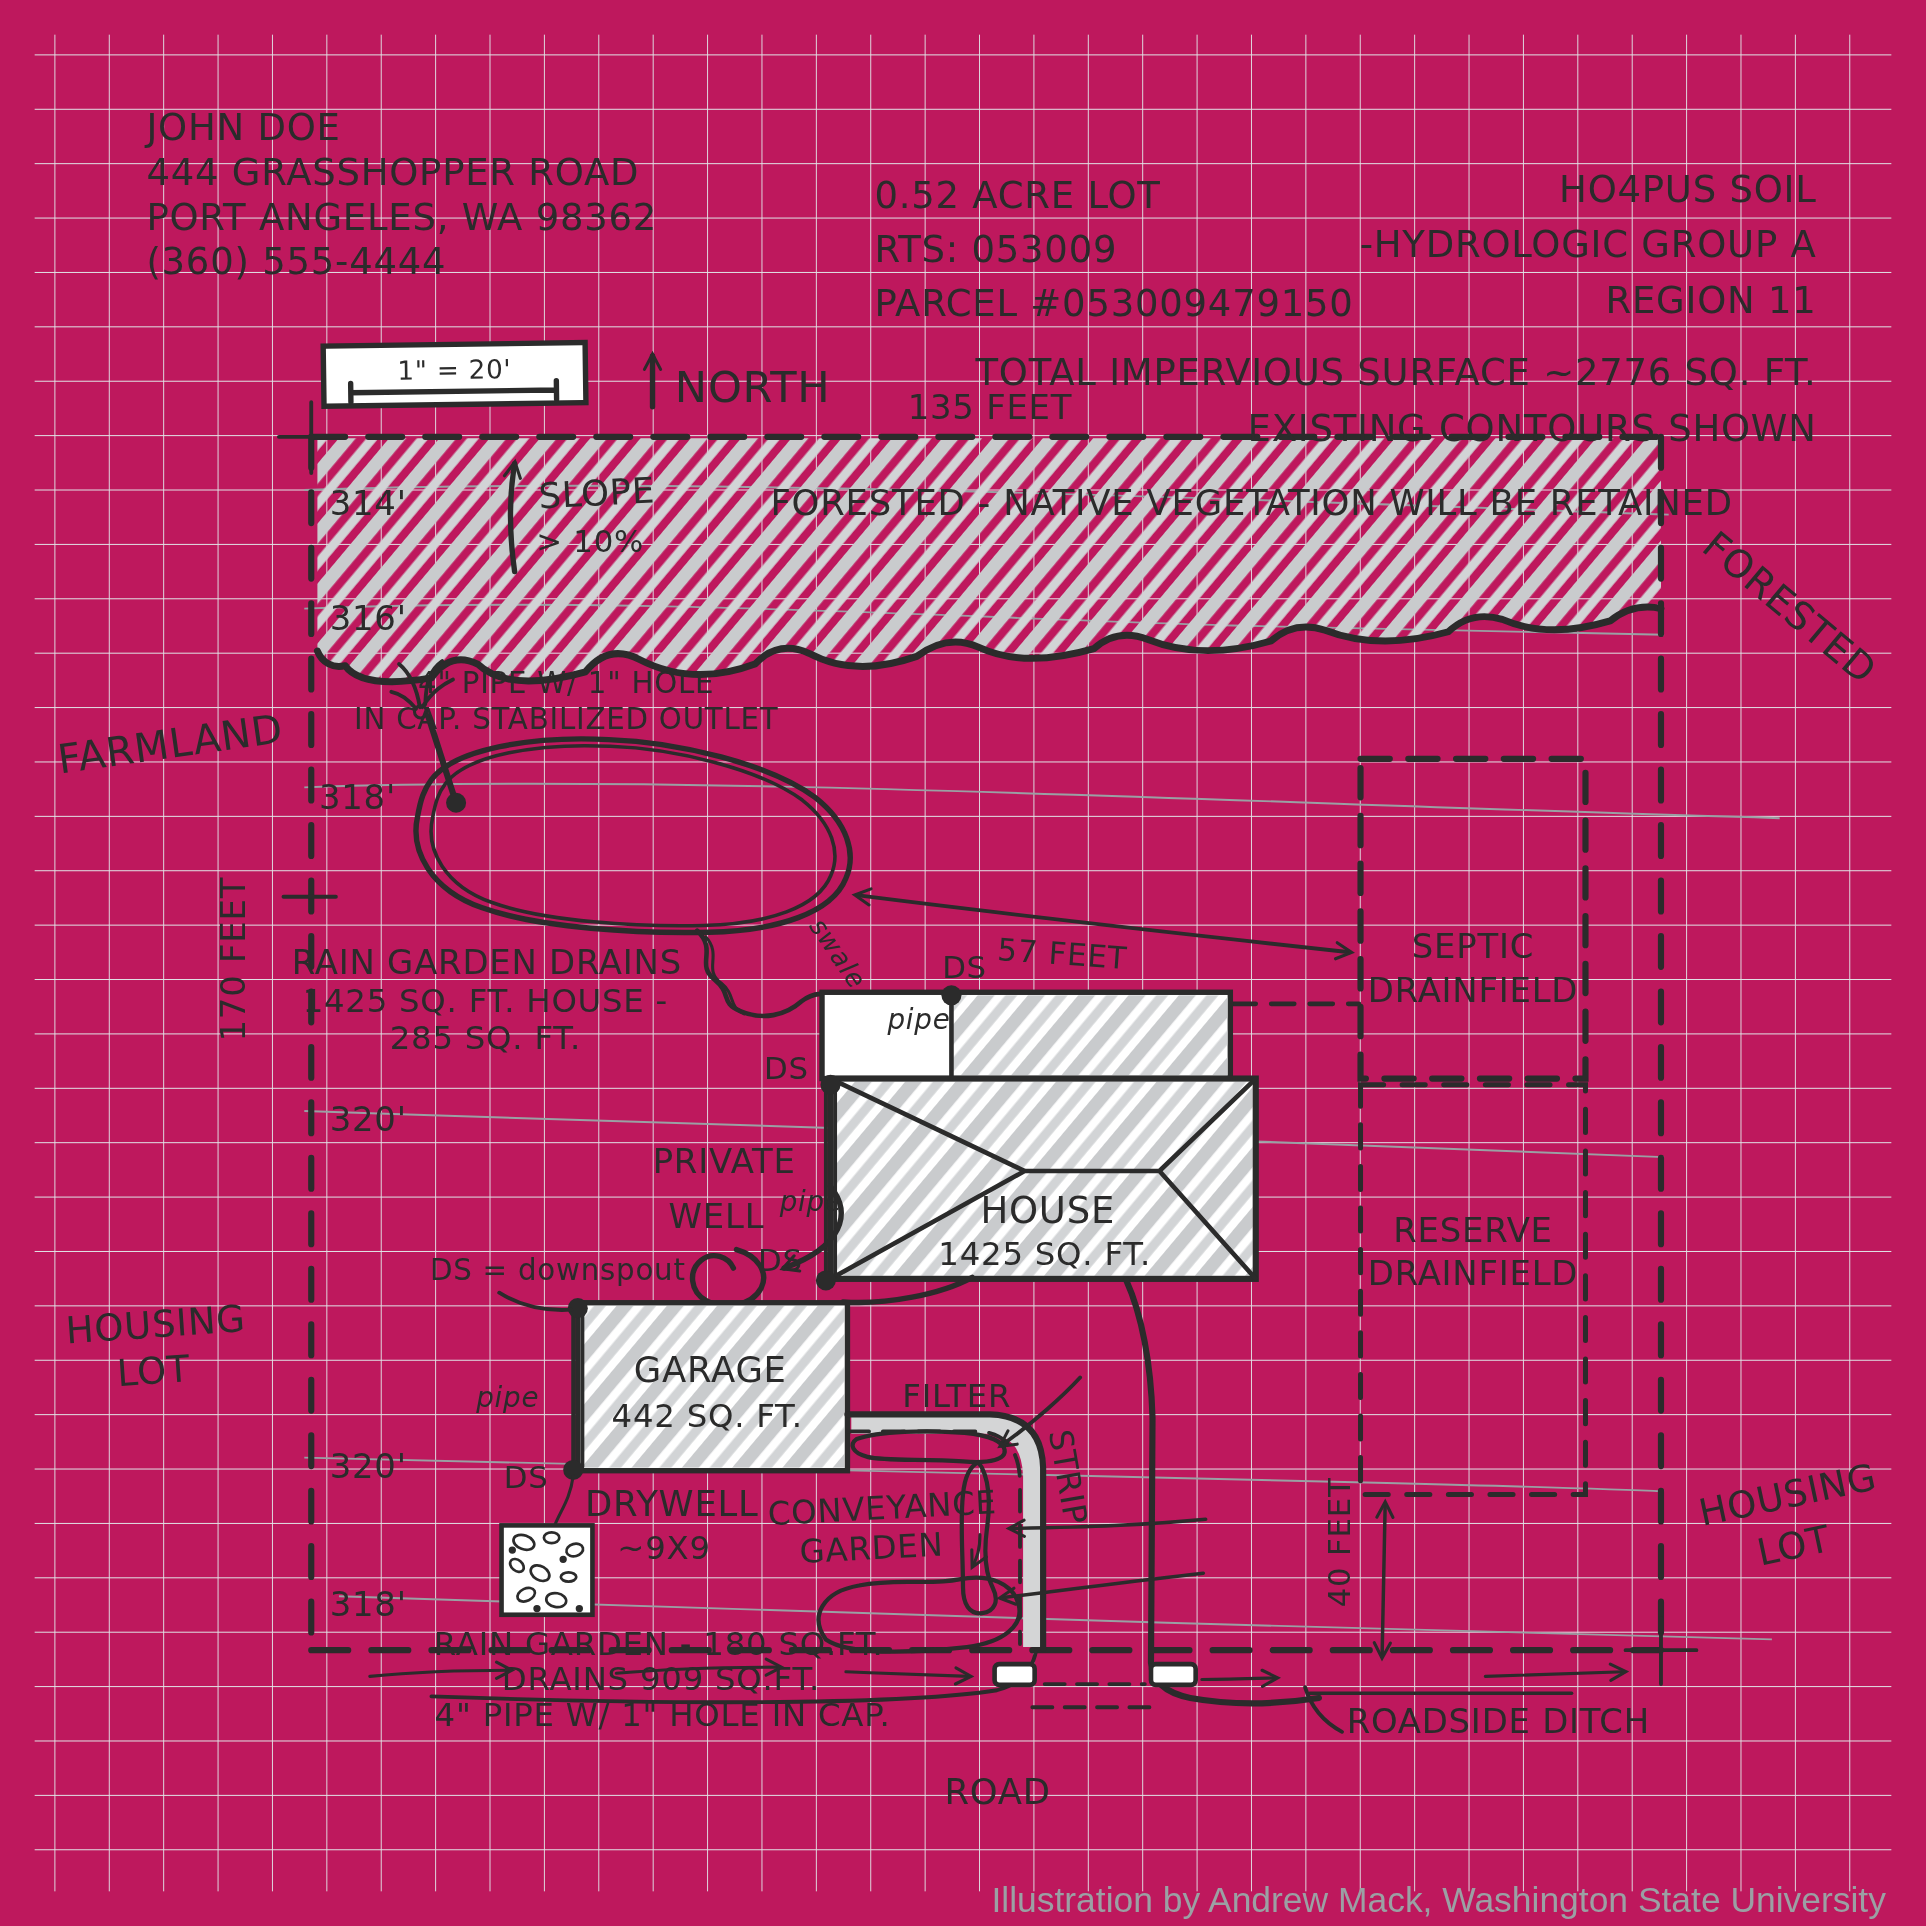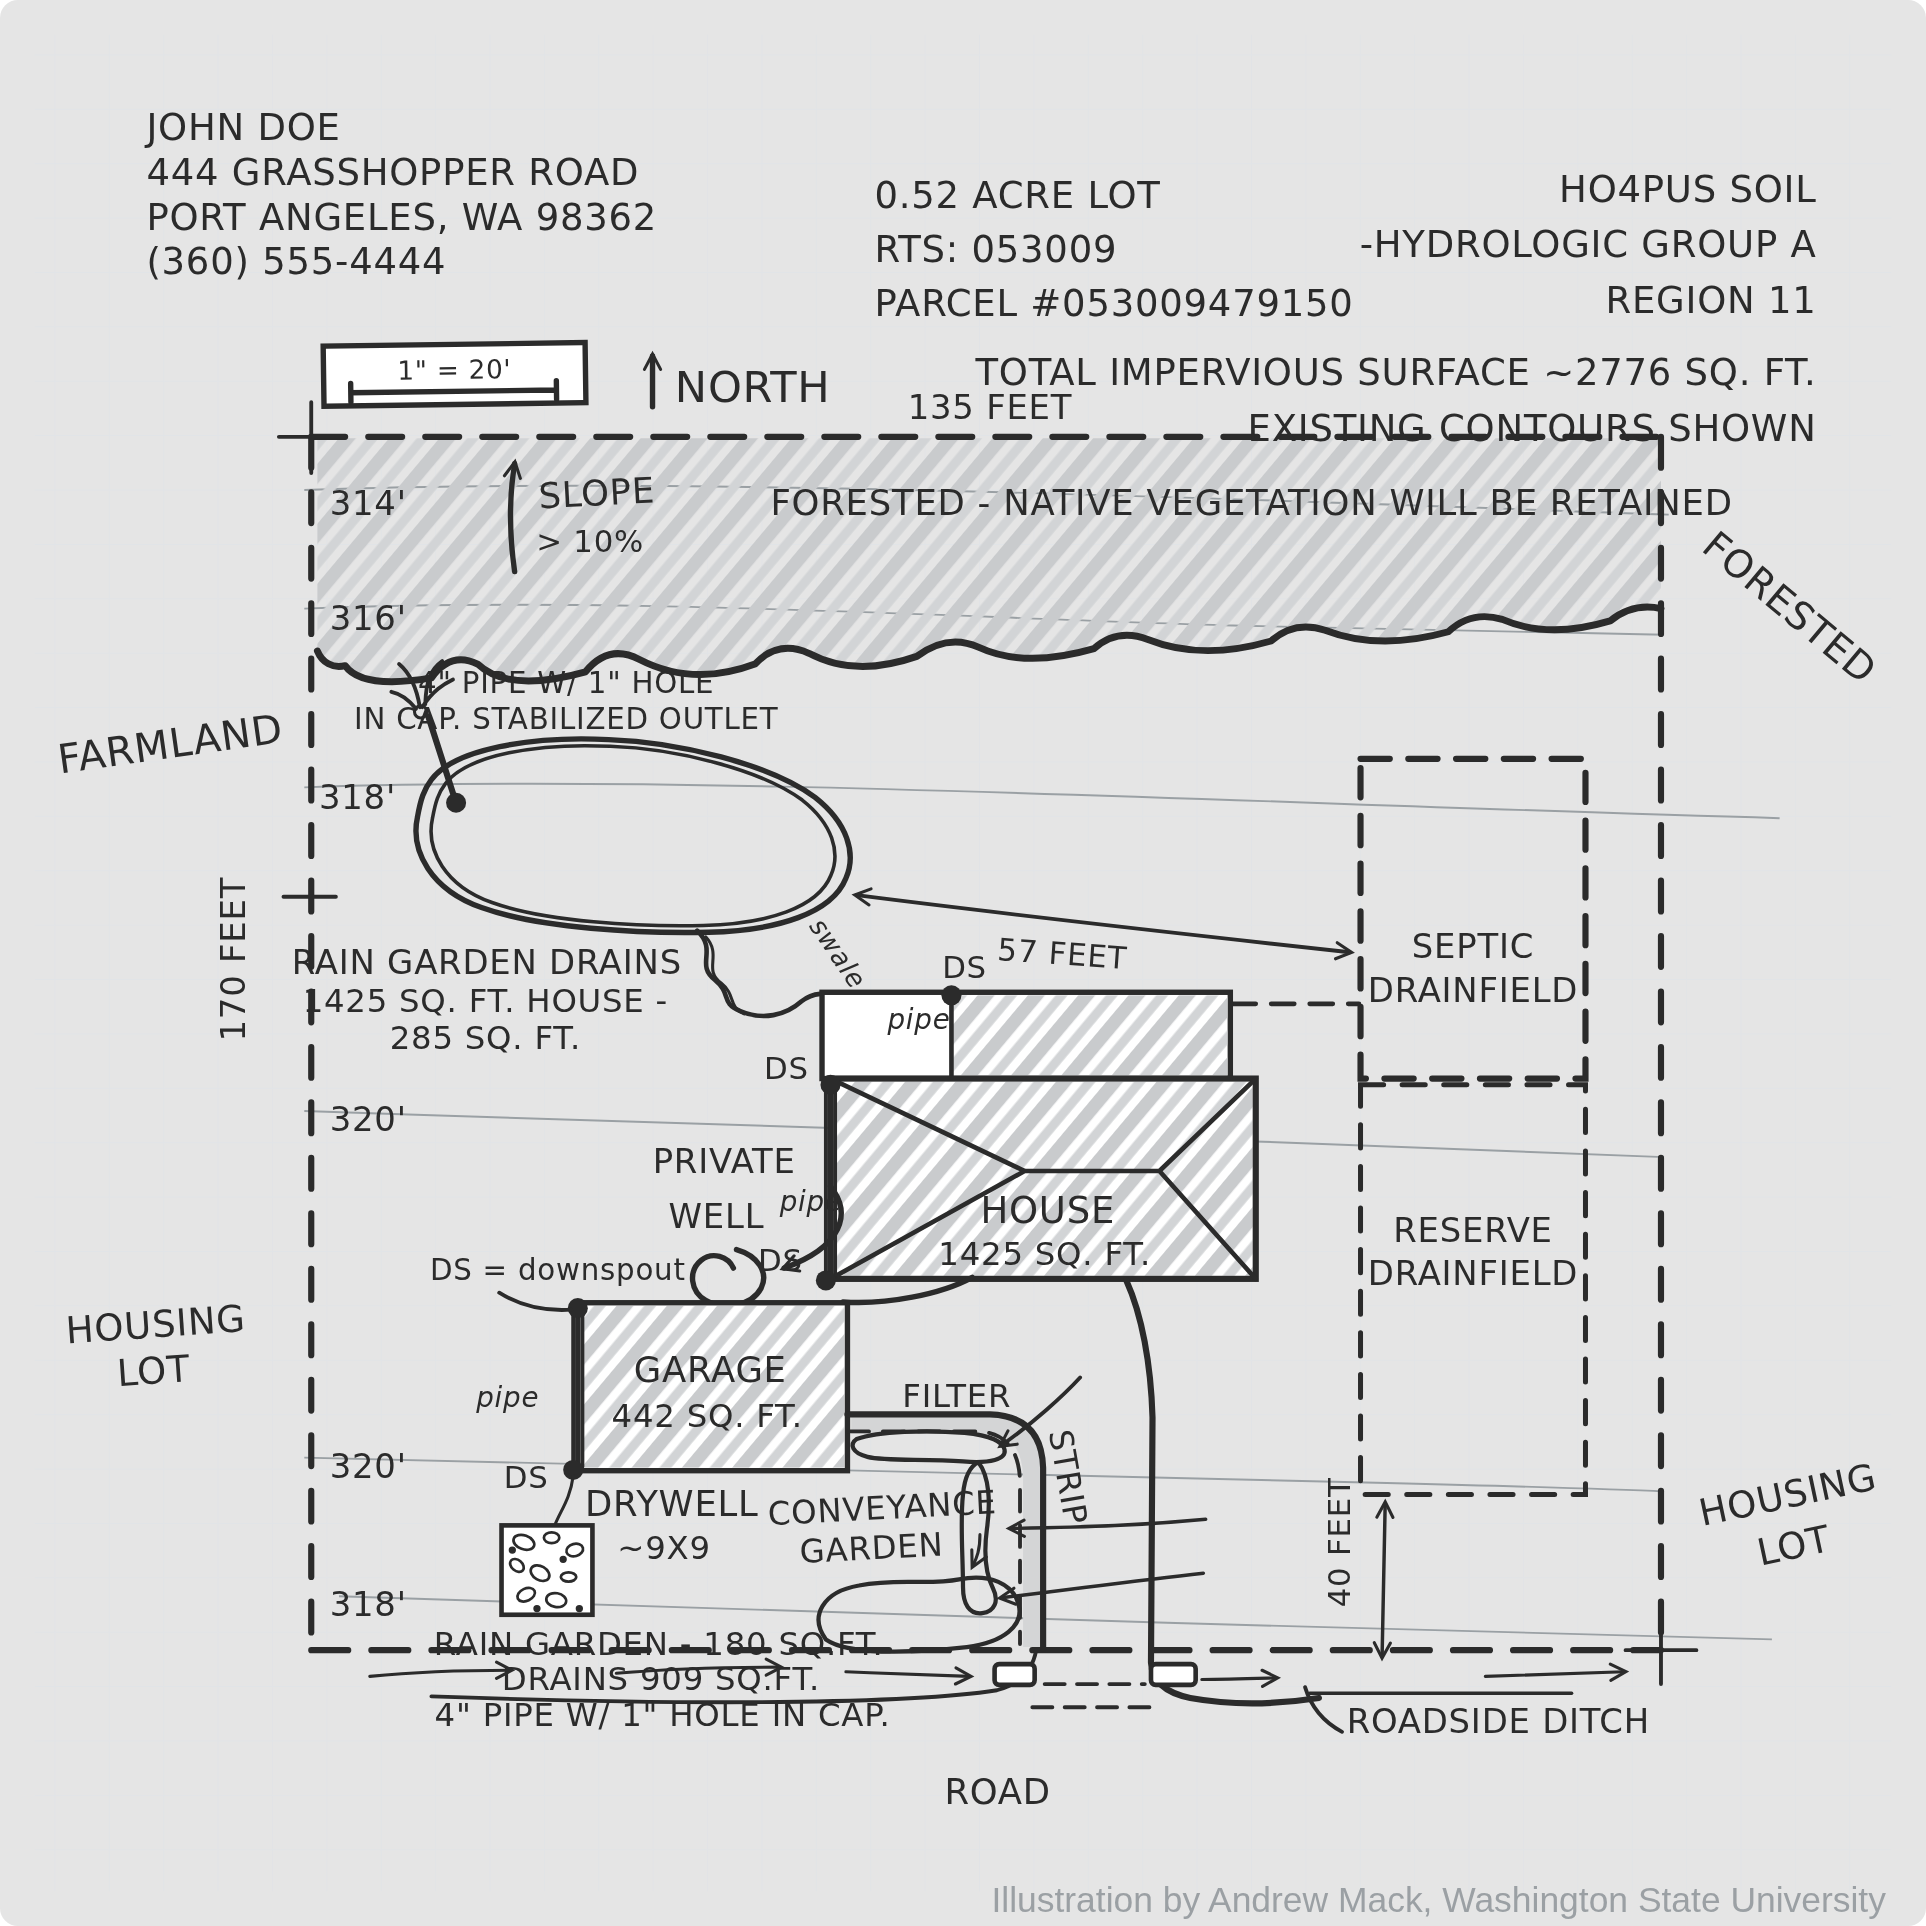--- a/index.html
+++ b/index.html
@@ -1,16 +1,16 @@
 <!DOCTYPE html>
 <html style="font-size:12.3px"><head>
 <meta charset="utf-8">
 <style>
   html,body{margin:0;padding:0;background:#ffffff;}
-  .page{width:1926px;height:1926px;position:relative;background:#e5e5e5;border-radius:18px;}
+  .page{width:1926px;height:1926px;position:relative;background:#be185d;}
   svg{display:block;}
   text{font-family:"DejaVu Sans","Liberation Sans",sans-serif;fill:#2b2b2b;}
   .hand{letter-spacing:1px;}
   .ital{font-style:italic;}
   .credit{font-family:"Liberation Sans","DejaVu Sans",sans-serif;fill:#9ba0a4;}
   .ink{stroke:#2b2b2b;stroke-linecap:round;stroke-linejoin:round;fill:none;}
   .thin{stroke:#9aa0a4;stroke-width:2.5;fill:none;}
 </style>
 </head>
 <body>

